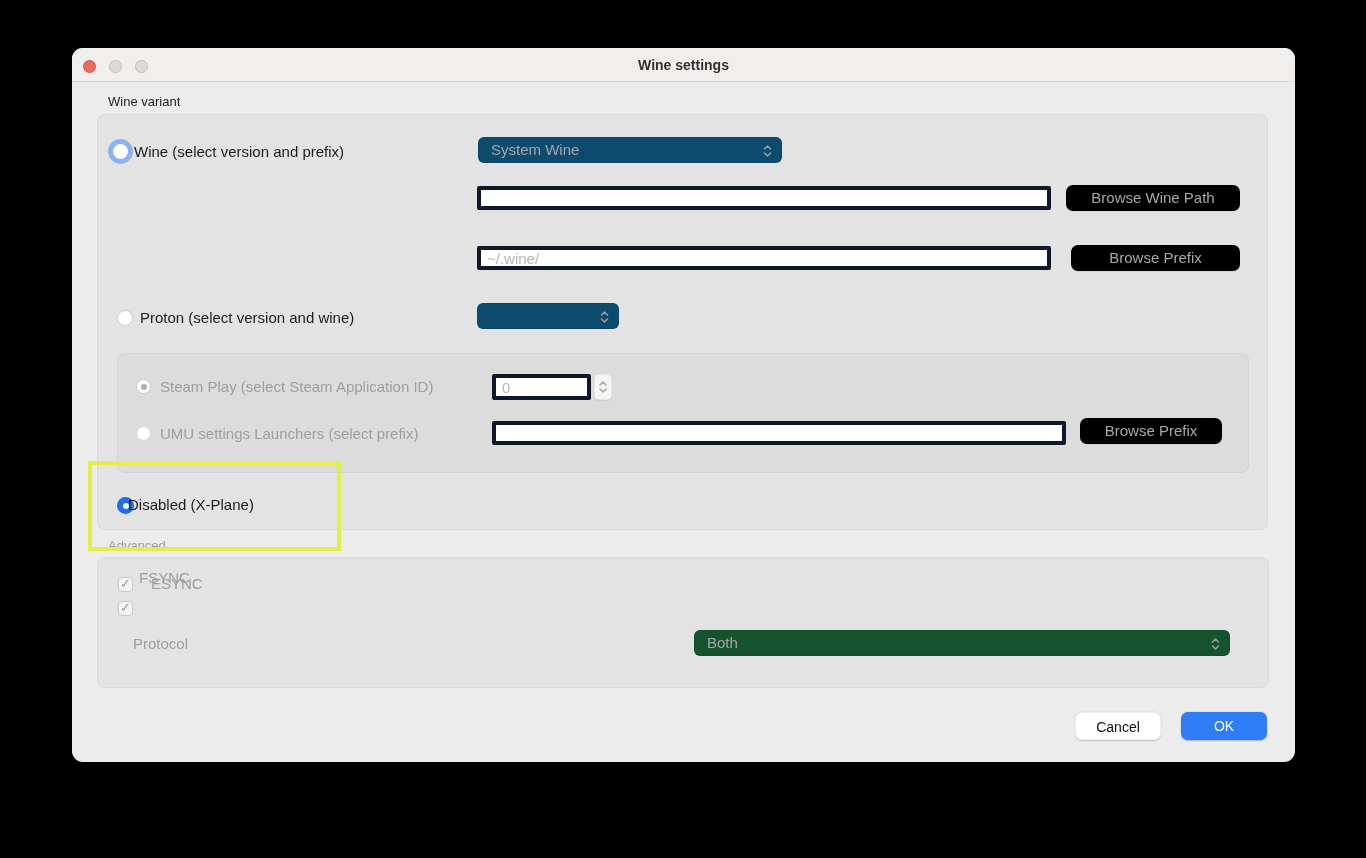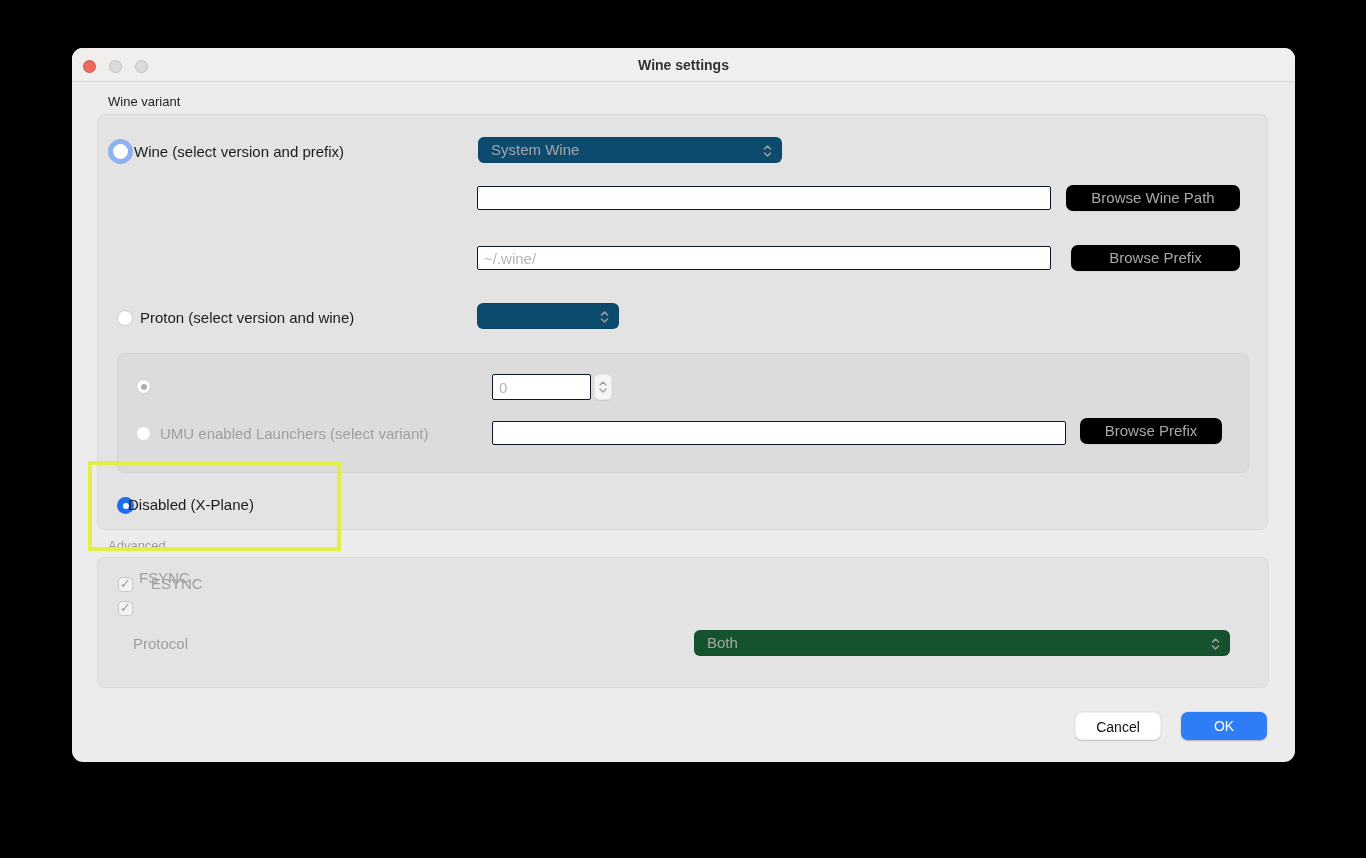--- a/index.html
+++ b/index.html
@@ -90,21 +90,21 @@
     padding: 0 26px 0 12px;
     white-space: nowrap; overflow: hidden;
   }
   .popup.light { background: #14532d; }
   .popup .chev { position: absolute; right: 8px; top: 50%; margin-top: -8px; }
 
   
   .tinput {
     position: absolute;
     background: #fff;
-    border: 1px solid #0f172a;
+    border: 4px solid #0f172a;
     border-radius: 2px;
     font-family: "Liberation Sans", "DejaVu Sans", sans-serif;
     font-size: 15px; color: #333;
     padding: 0 6px;
     outline: none;
   }
   .tinput::placeholder { color: #b4b4b6; }
   .tinput.dim { color: #b8b8ba; }
 
   
@@ -216,30 +216,31 @@
       <svg width="11" height="16" viewBox="0 0 11 16">
           <path d="M2.5 6 L5.5 3 L8.5 6" stroke="#9b9b9d" stroke-width="1.6" fill="none" stroke-linecap="round" stroke-linejoin="round"></path>
           <path d="M2.5 10 L5.5 13 L8.5 10" stroke="#9b9b9d" stroke-width="1.6" fill="none" stroke-linecap="round" stroke-linejoin="round"></path>
         </svg>
     </span>
   </div>
 
   <div class="groupbox inner" style="left:45px; top:305px; width:1132px; height:120px;"></div>
 
   <div class="radio radio-dis-sel" style="left:64px; top:331px;"></div>
+  <div class="row-label dim" style="left:88px; top:330px;">Steam Play (select Steam Application ID)</div>
   <input class="tinput dim" style="left: 420px; top: 326px; width: 99px; height: 26px;" value="0">
   <div class="stepper" style="left:522px; top:326px;">
     <svg width="12" height="18" viewBox="0 0 12 18">
         <path d="M3 7 L6 4 L9 7" stroke="#a6a6a8" stroke-width="1.5" fill="none" stroke-linecap="round" stroke-linejoin="round"></path>
         <path d="M3 11 L6 14 L9 11" stroke="#a6a6a8" stroke-width="1.5" fill="none" stroke-linecap="round" stroke-linejoin="round"></path>
       </svg>
   </div>
 
   <div class="radio radio-dis-plain" style="left:64px; top:378px;"></div>
-  <div class="row-label dim" style="left:88px; top:377px;">UMU enabled Launchers (select variant)</div>
+  <div class="row-label dim" style="left:88px; top:377px;">UMU settings Launchers (select prefix)</div>
   <input class="tinput" style="left: 420px; top: 373px; width: 574px; height: 24px;" value="">
   <div class="gbtn" style="left:1008px; top:370px; width:142px; height:26px; line-height:24px;">Browse Prefix</div>
 
   <div class="radio radio-sel-blue" style="left:45px; top:449px;"></div>
   <div class="row-label" style="left:56px; top:448px;">Disabled (X-Plane)</div>
 
   <div class="annotation"></div>
 
   <div class="section-label dim" style="left:36px; top:490px;">Advanced</div>
 

